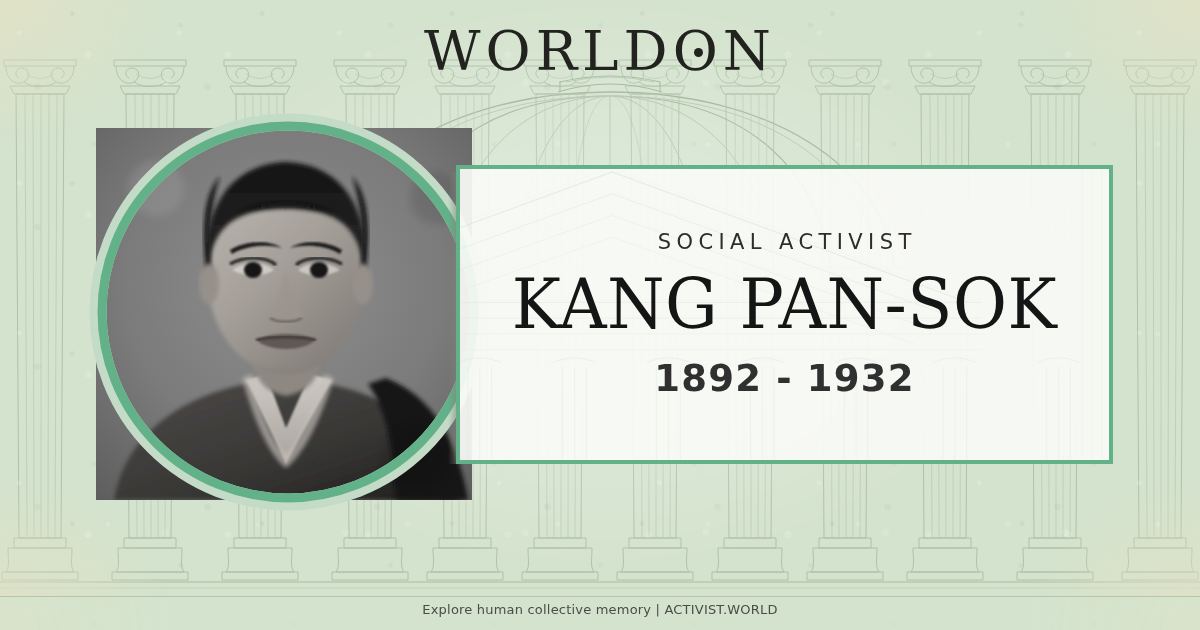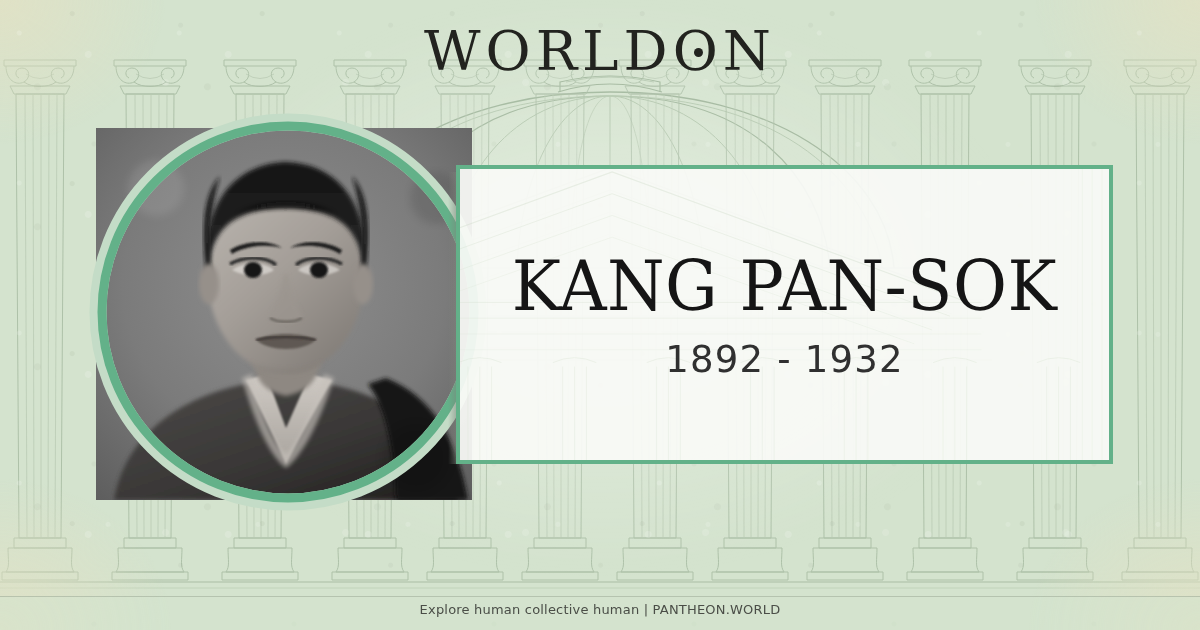--- a/index.html
+++ b/index.html
@@ -57,21 +57,21 @@
   #card-inner-art{position:absolute;inset:0;opacity:.30;}
   #card-text{position:absolute;inset:0;display:flex;flex-direction:column;
              align-items:center;justify-content:center;}
 
   #occupation{font-family:"DejaVu Sans",sans-serif;font-size:21px;font-weight:400;
               letter-spacing:5.4px;color:#2d2d2d;margin:0 0 16px 0;
               text-indent:5.4px;line-height:1;}
   #person-name{font-family:"DejaVu Serif",serif;font-size:69px;font-weight:400;
                letter-spacing:.5px;color:#151515;margin:0;line-height:1.02;
                white-space:nowrap;transform:scaleX(.955);transform-origin:center;}
-  #life-years{font-family:"DejaVu Sans",sans-serif;font-size:37px;font-weight:400;
+  #life-years{font-family:"DejaVu Sans",sans-serif;font-size:37px;font-weight:700;
               letter-spacing:1.2px;color:#303030;margin:20px 0 0 0;line-height:1;}
 
   
   #brand{position:absolute;left:0;top:24px;width:1200px;text-align:center;
          font-family:"DejaVu Serif",serif;font-size:55px;font-weight:400;
          letter-spacing:5px;color:#22231f;line-height:1;white-space:nowrap;}
   #brand .dotglyph{position:relative;display:inline-block;}
   #brand .dotglyph .dot{position:absolute;left:50%;top:50%;width:9px;height:9px;
                         margin:-4px 0 0 -4px;border-radius:50%;background:#22231f;}
 
@@ -319,21 +319,22 @@
         <path d="M379,196 q22,-10 44,0"></path>
           <path d="M479,196 q22,-10 44,0"></path>
         <path d="M584,196 q22,-10 44,0"></path>
       </g>
       <g stroke="#d9e5d3" stroke-width=".9" fill="none">
         <path d="M630,0 V299 M640,0 V299 M650,0 V299"></path>
       </g>
     </svg>
 
     <div id="card-text">
+      <p id="occupation">SOCIAL ACTIVIST</p>
       <h1 id="person-name">KANG PAN-SOK</h1>
       <p id="life-years">1892 - 1932</p>
     </div>
   </div>
 
   <div id="footer-band"></div>
-  <div id="footer-text">Explore human collective human | PANTHEON.WORLD</div>
+  <div id="footer-text">Explore human collective memory | ACTIVIST.WORLD</div>
 
 </div>
 
 </body></html>

